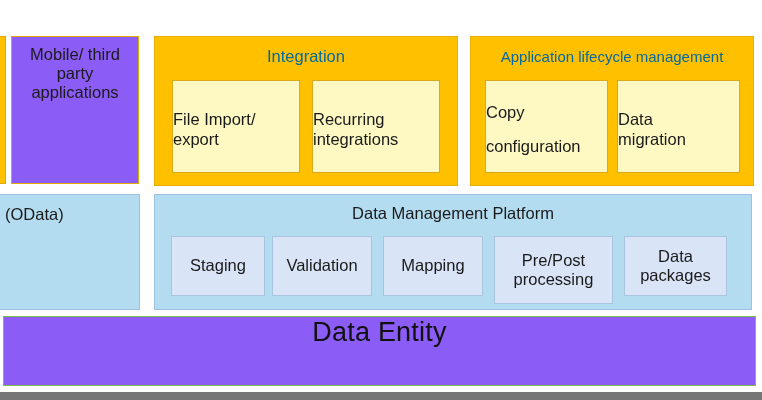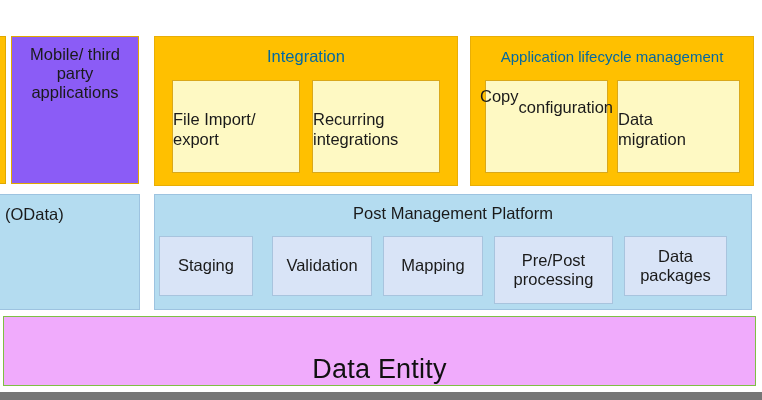--- a/index.html
+++ b/index.html
@@ -109,25 +109,25 @@
     position: absolute;
     left: 6px;
     top: 10px;
     font-size: 16.5px;
     white-space: nowrap;
   }
 
   
   .green-bar {
     position: absolute;
-    background: #f0abfc;
+    background: #8b5cf6;
     border: 1px solid #7FBF45;
     box-sizing: border-box;
     display: flex;
-    align-items: flex-end;
+    align-items: flex-start;
     justify-content: center;
   }
   .green-label {
     font-size: 27px;
     letter-spacing: 0.2px;
     color: #111111;
   }
 
   .gray-strip {
     position: absolute;
@@ -154,37 +154,37 @@
       <span style="margin-top:0;">export</span>
     </div>
     <div class="amber-inner" style="left:157px; top:43px; width:128px; height:93px; flex-direction:column;">
       <span>Recurring</span>
       <span style="margin-top:0;">integrations</span>
     </div>
   </div>
 
   <div class="amber-group" style="position:absolute; left:470px; top:36px; width:282px; height:148px;">
     <div class="group-title" style="top:11px; font-size:15px;">Application lifecycle management</div>
-    <div class="amber-inner" style="left:14px; top:43px; width:123px; height:93px; flex-direction:row;">
+    <div class="amber-inner" style="left:14px; top:43px; width:123px; height:93px; flex-direction:column;">
       <span>Copy</span>
       <span style="margin-top:15px;">configuration</span>
     </div>
     <div class="amber-inner" style="left:146px; top:43px; width:123px; height:93px; flex-direction:column;">
       <span>Data</span>
       <span style="margin-top:0;">migration</span>
     </div>
   </div>
 
   <div class="blue-plain" style="left:-24px; top:194px; width:164px; height:116px;">
     <div class="odata-label">es (OData)</div>
   </div>
 
   <div class="blue-group" style="left:154px; top:194px; width:598px; height:116px;">
-    <div class="blue-title" style="top:9px;">Post Management Platform</div>
-    <div class="blue-inner" style="left:4px; top:41px; width:94px; height:60px; flex-direction:column;">
+    <div class="blue-title" style="top:9px;">Data Management Platform</div>
+    <div class="blue-inner" style="left:16px; top:41px; width:94px; height:60px; flex-direction:column;">
       <span>Staging</span>
     </div>
     <div class="blue-inner" style="left:117px; top:41px; width:100px; height:60px; flex-direction:column;">
       <span>Validation</span>
     </div>
     <div class="blue-inner" style="left:228px; top:41px; width:100px; height:60px; flex-direction:column;">
       <span>Mapping</span>
     </div>
     <div class="blue-inner" style="left:339px; top:41px; width:119px; height:68px; flex-direction:column;">
       <span>Pre/Post</span>

